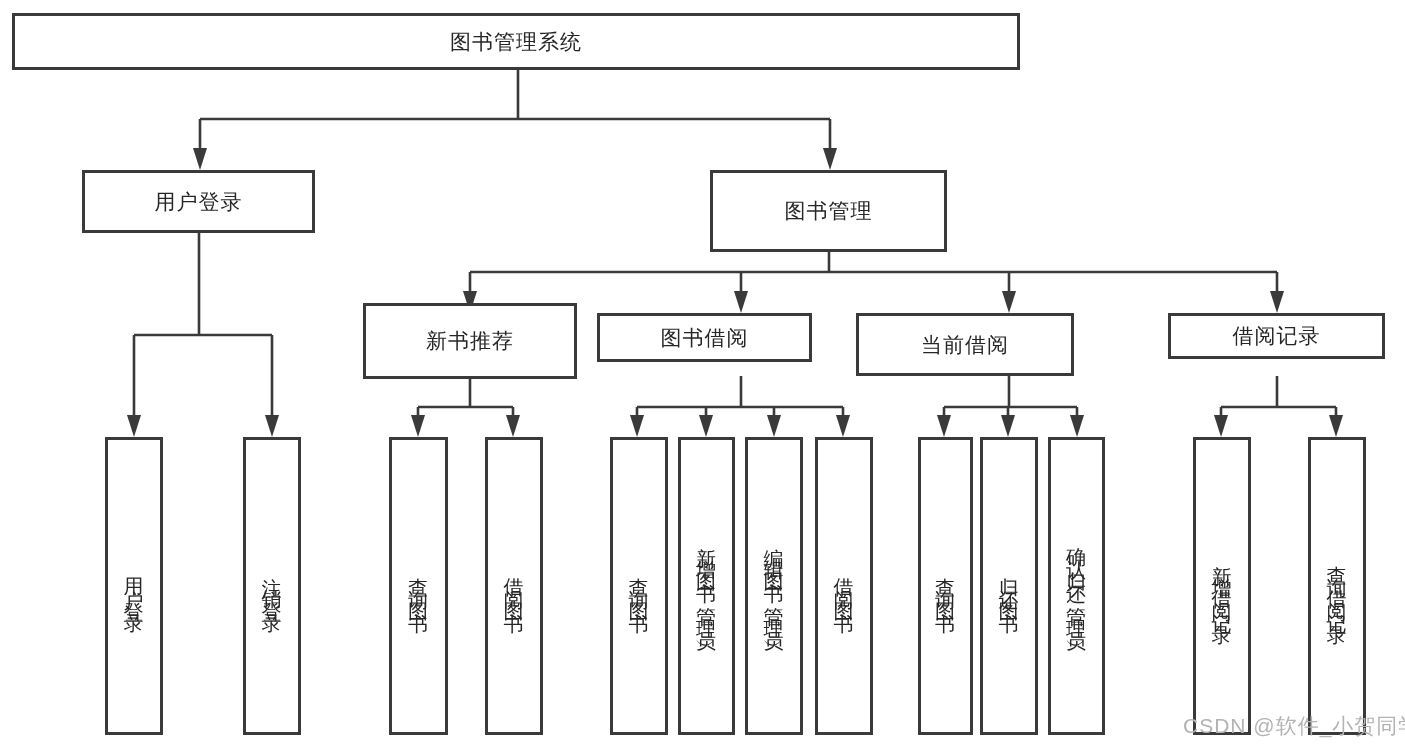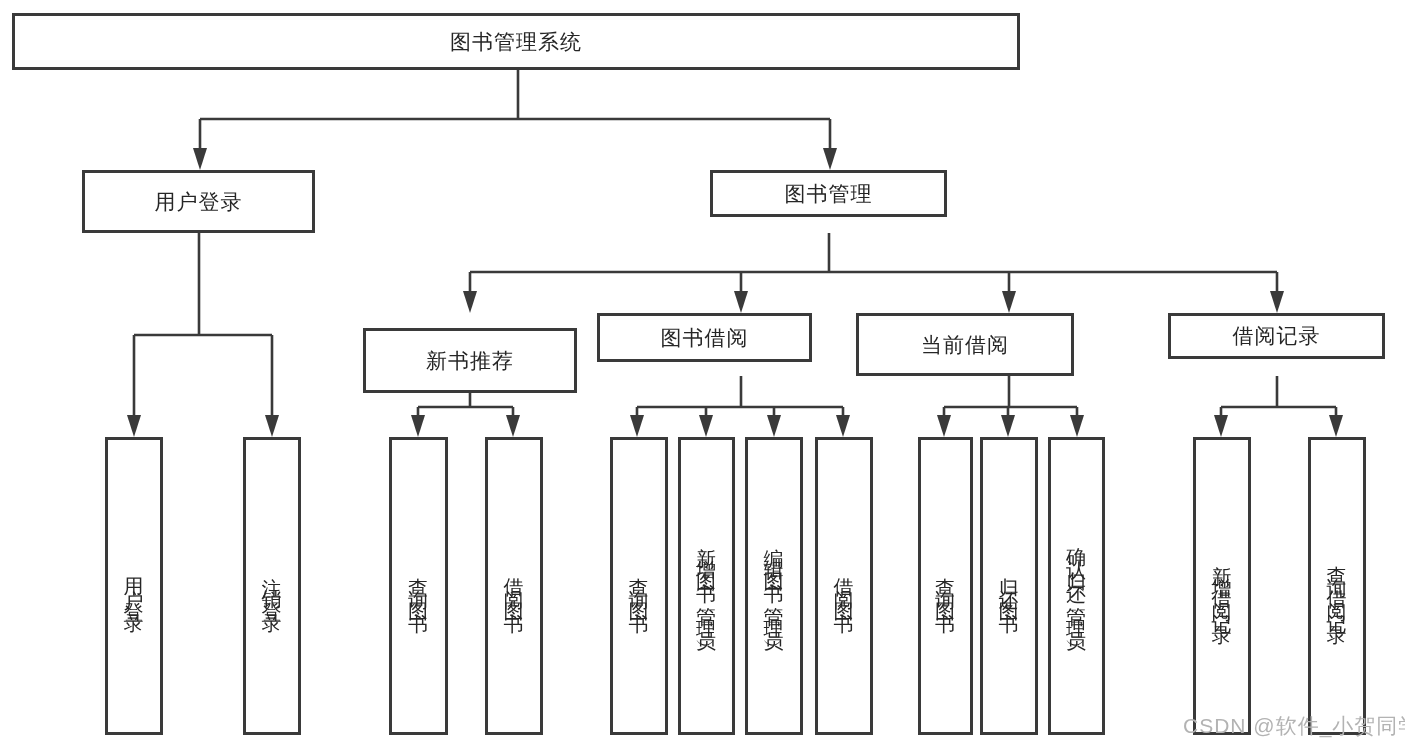--- a/index.html
+++ b/index.html
@@ -68,25 +68,25 @@
   </svg>
 
   <div class="node h" style="left:12px;top:13px;width:1008px;height:57px">
     <span>图书管理系统</span>
   </div>
 
   <div class="node h" style="left:82px;top:170px;width:233px;height:63px">
     <span>用户登录</span>
   </div>
 
-  <div class="node h" style="left:710px;top:170px;width:237px;height:47px">
+  <div class="node h" style="left:710px;top:170px;width:237px;height:82px">
     <span>图书管理</span>
   </div>
 
-  <div class="node h" style="left:363px;top:328px;width:214px;height:65px">
+  <div class="node h" style="left:363px;top:303px;width:214px;height:76px">
     <span>新书推荐</span>
   </div>
 
   <div class="node h" style="left:597px;top:313px;width:215px;height:49px">
     <span>图书借阅</span>
   </div>
 
   <div class="node h" style="left:856px;top:313px;width:218px;height:63px">
     <span>当前借阅</span>
   </div>

